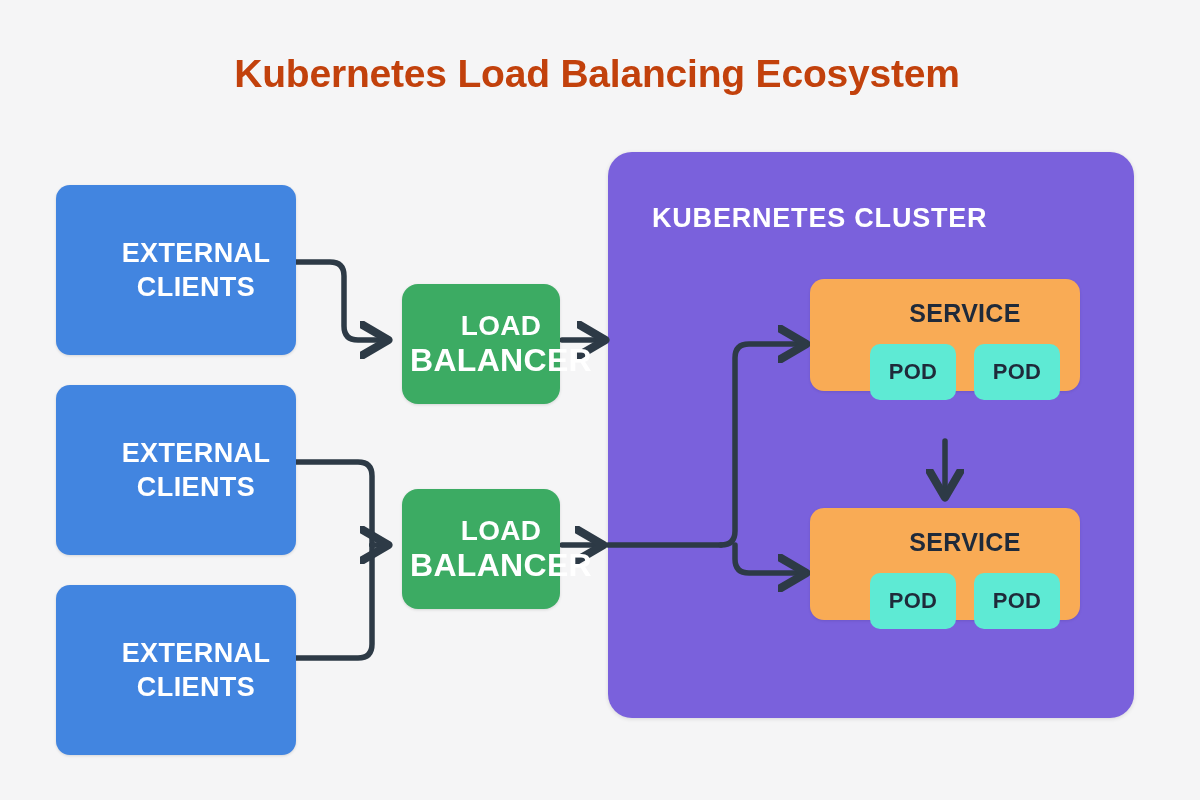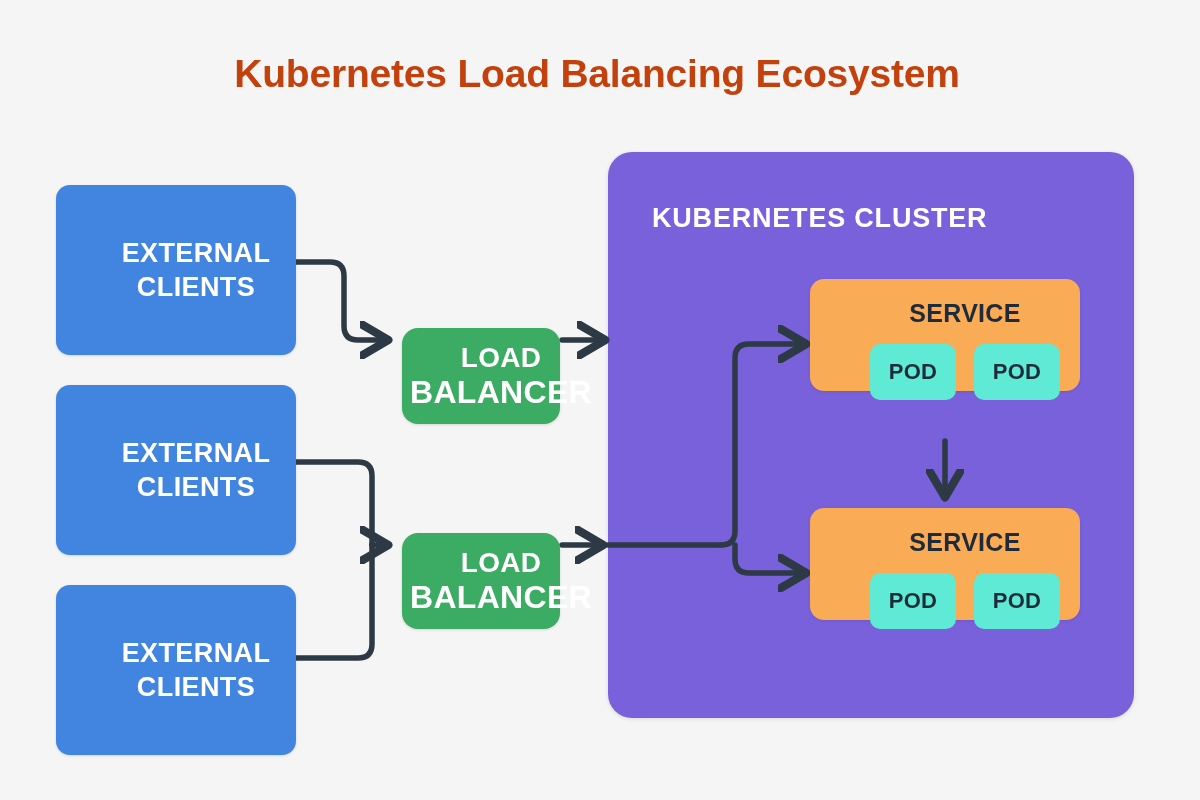--- a/index.html
+++ b/index.html
@@ -58,29 +58,28 @@
     color: #ffffff;
     font-size: 27px;
     font-weight: bold;
     line-height: 1.26;
     letter-spacing: 0.4px;
     box-shadow: 0 1px 3px rgba(0,0,0,0.13);
   }
   
   .lb-box {
     width: 158px;
-    height: 96px;
+    height: 120px;
     background: #3cab63;
     border-radius: 16px;
     color: #ffffff;
     font-weight: bold;
     line-height: 1.18;
     letter-spacing: 0.3px;
     box-shadow: 0 1px 3px rgba(0,0,0,0.13);
-    margin-top: 44px;
   }
   .lb-line1 { font-size: 28px; }
   .lb-line2 { font-size: 32px; }
   
   #cluster-panel {
     position: absolute;
     left: 608px;
     top: 152px;
     width: 526px;
     height: 566px;

